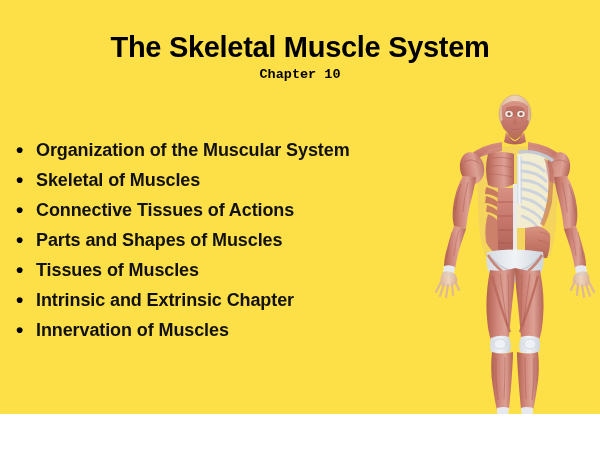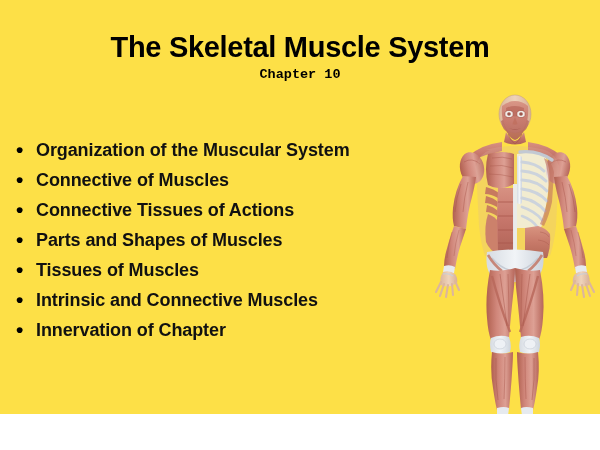--- a/index.html
+++ b/index.html
@@ -101,46 +101,46 @@
 
   <div id="bullet-list">
 
     <div class="bullet-row">
       <span class="bullet-mark">•</span>
       <span class="bullet-text">Organization of the Muscular System</span>
     </div>
 
     <div class="bullet-row">
       <span class="bullet-mark">•</span>
-      <span class="bullet-text">Connective of Muscles</span>
+      <span class="bullet-text">Skeletal of Muscles</span>
     </div>
 
     <div class="bullet-row">
       <span class="bullet-mark">•</span>
       <span class="bullet-text">Connective Tissues of Actions</span>
     </div>
 
     <div class="bullet-row">
       <span class="bullet-mark">•</span>
       <span class="bullet-text">Parts and Shapes of Muscles</span>
     </div>
 
     <div class="bullet-row">
       <span class="bullet-mark">•</span>
       <span class="bullet-text">Tissues of Muscles</span>
     </div>
 
     <div class="bullet-row">
       <span class="bullet-mark">•</span>
-      <span class="bullet-text">Intrinsic and Connective Muscles</span>
-    </div>
-
-    <div class="bullet-row">
-      <span class="bullet-mark">•</span>
-      <span class="bullet-text">Innervation of Chapter</span>
+      <span class="bullet-text">Intrinsic and Extrinsic Chapter</span>
+    </div>
+
+    <div class="bullet-row">
+      <span class="bullet-mark">•</span>
+      <span class="bullet-text">Innervation of Muscles</span>
     </div>
 
   </div>
 
   <div id="anatomy-figure">
     <svg viewBox="0 0 170 345" xmlns="http://www.w3.org/2000/svg">
       <defs>
         <linearGradient id="gMus" x1="0" y1="0" x2="1" y2="0">
           <stop offset="0%" stop-color="#b0604f"></stop>
           <stop offset="35%" stop-color="#d0867a"></stop>

